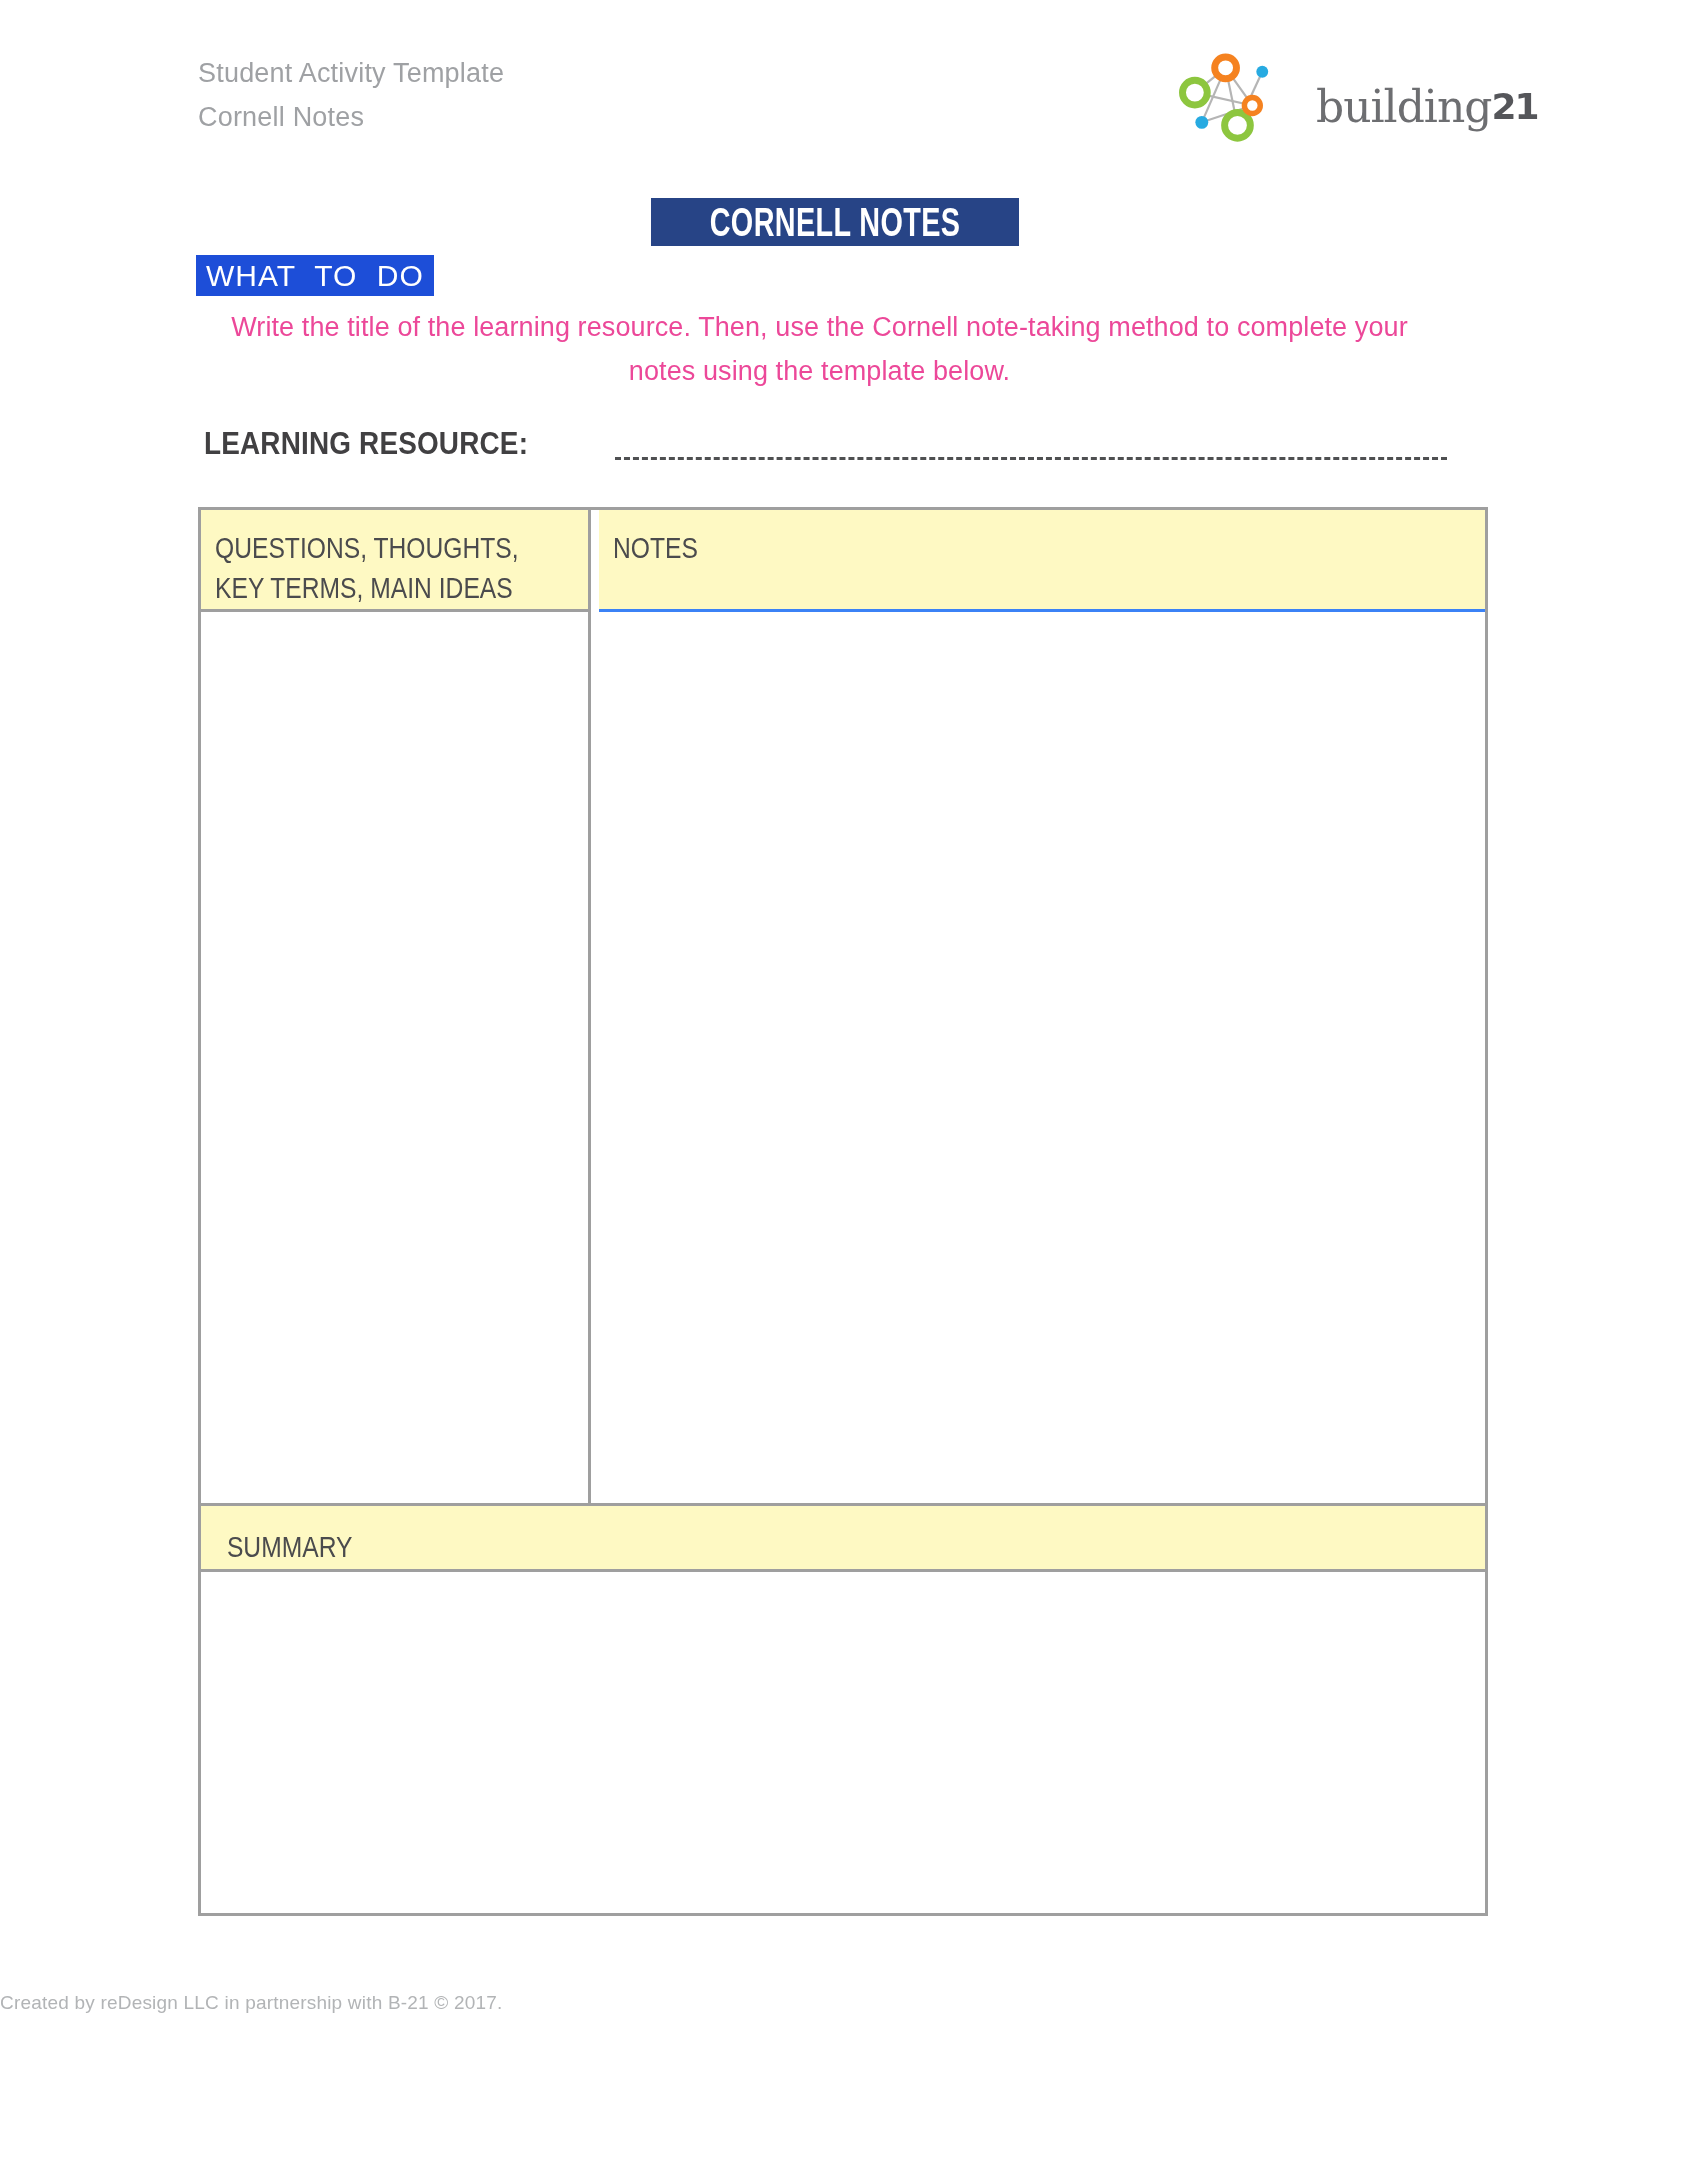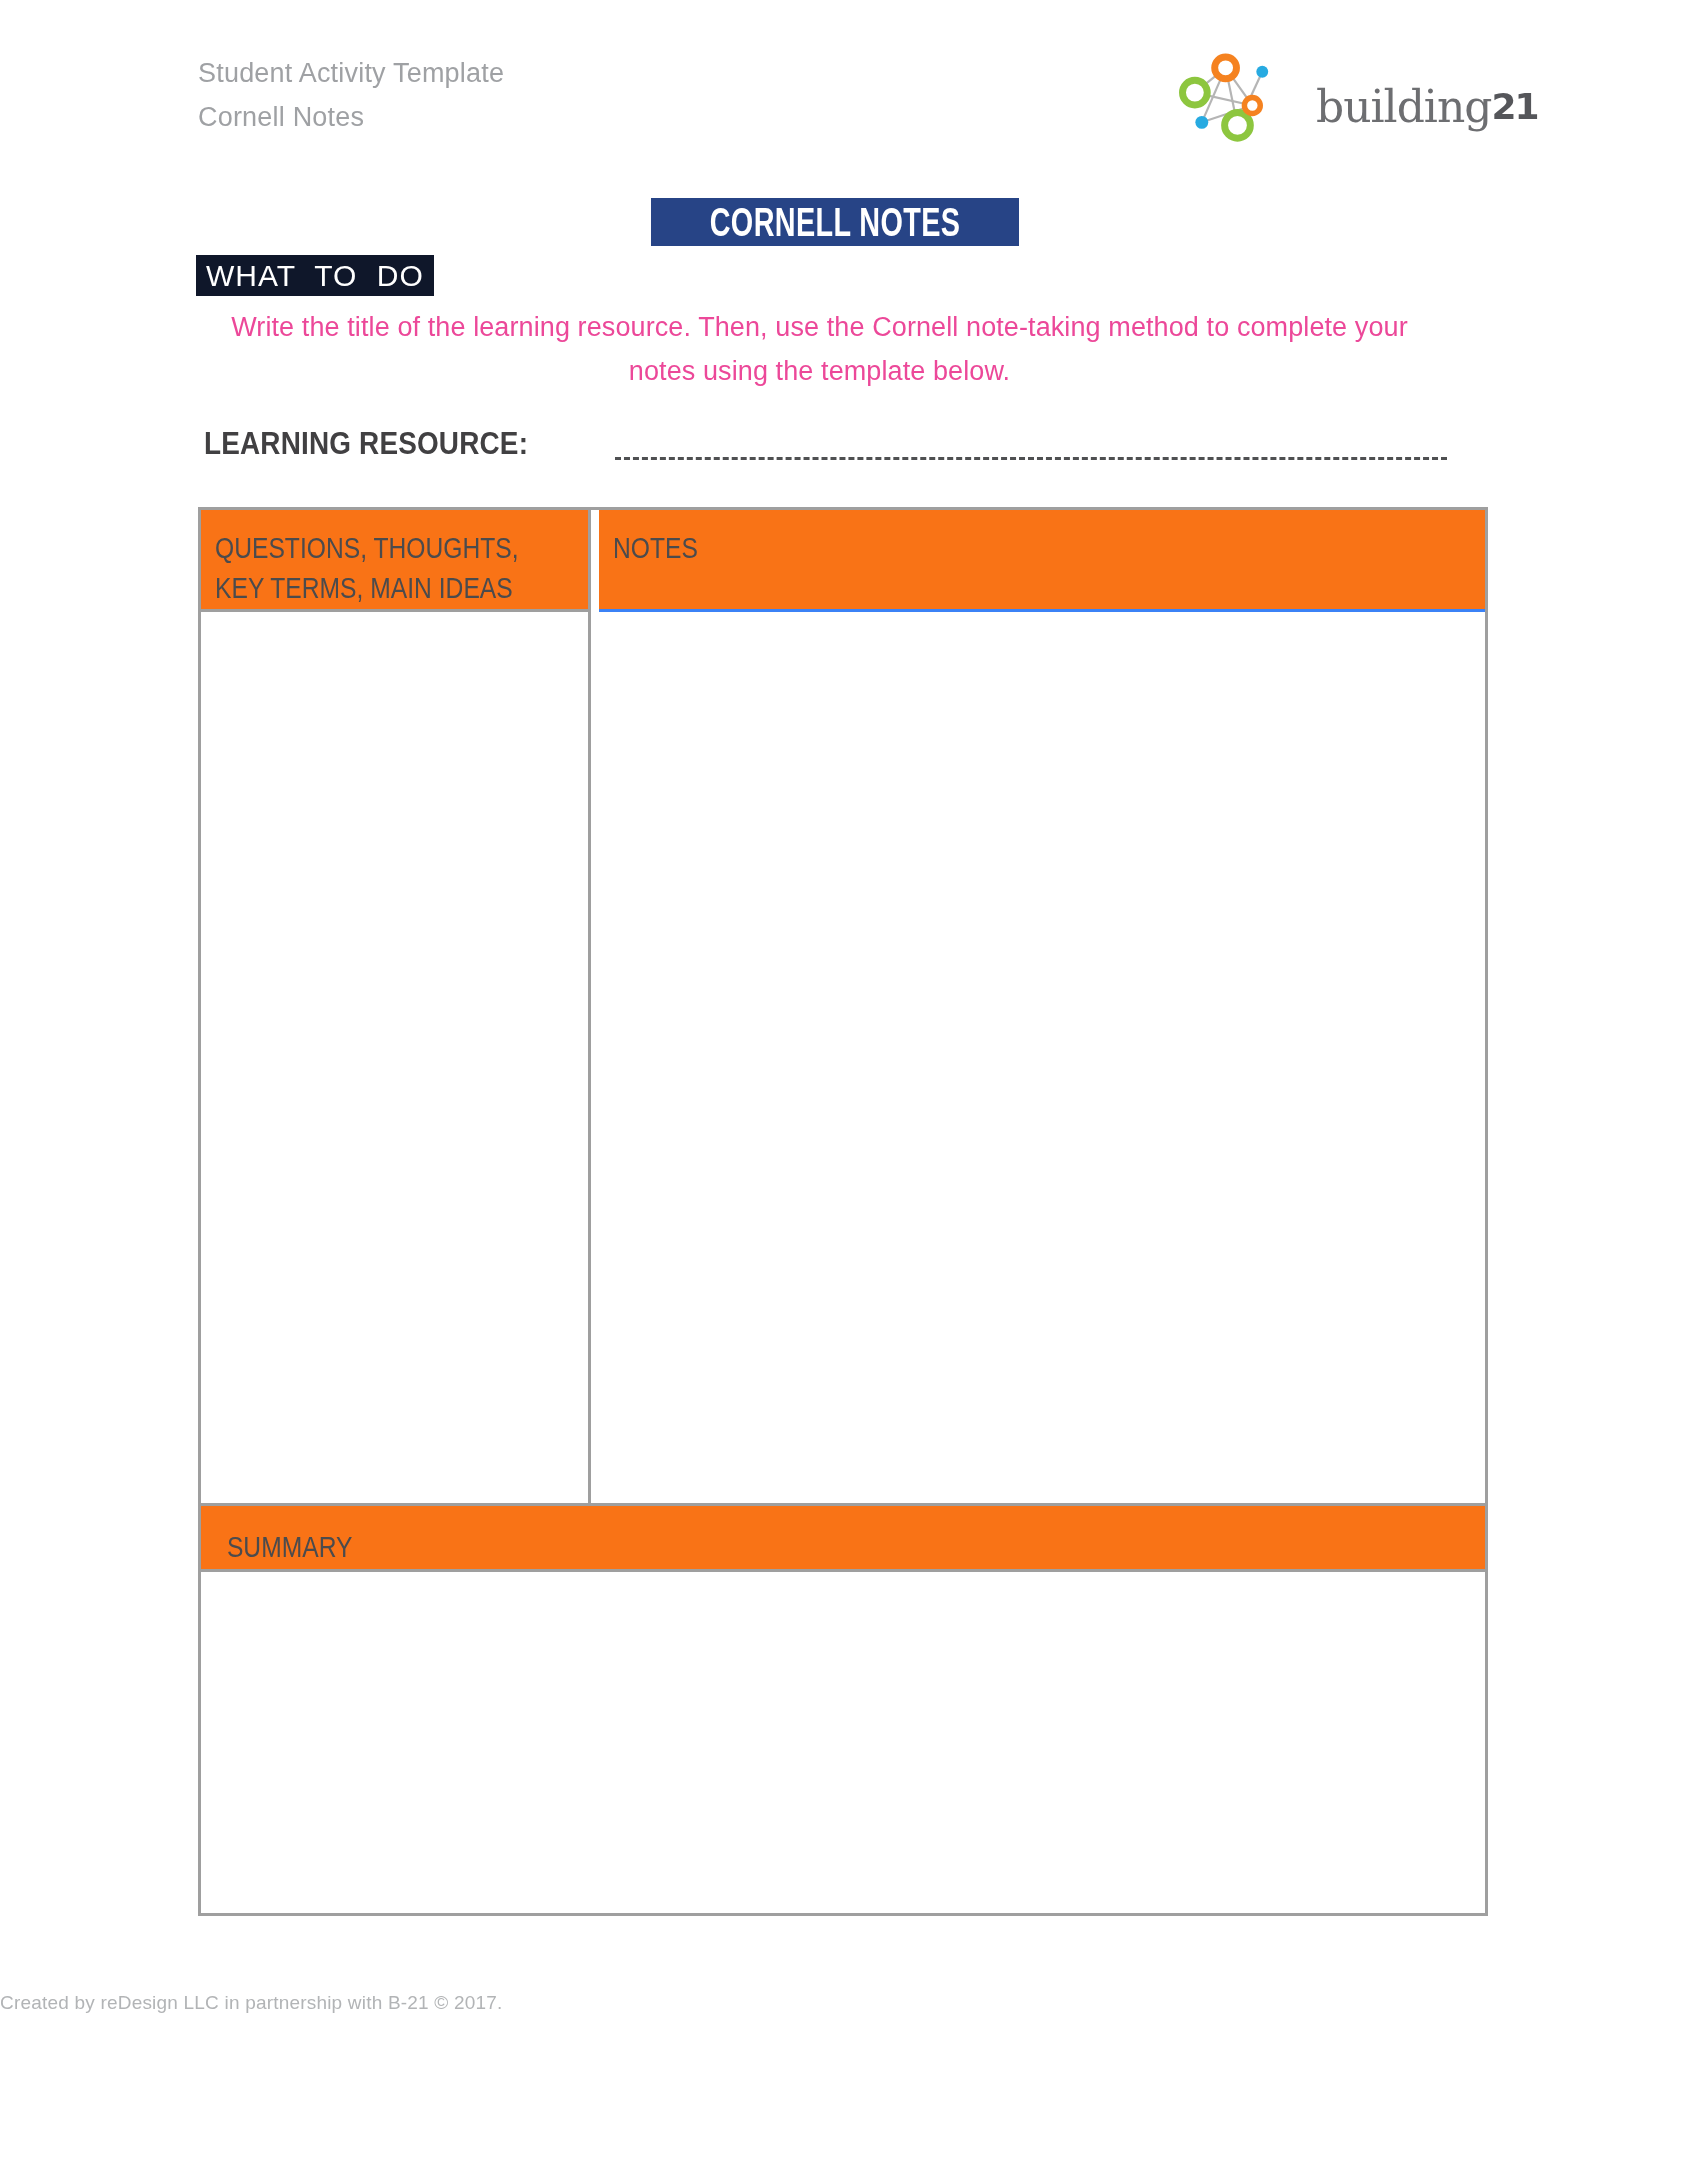--- a/index.html
+++ b/index.html
@@ -71,21 +71,21 @@
     font-size: 40px;
     letter-spacing: 0.5px;
   }
 
   
   .what-to-do {
     position: absolute;
     top: 255px;
     left: 196px;
     height: 41px;
-    background: #0f172a;
+    background: #1d4ed8;
     color: #ffffff;
     display: flex;
     align-items: center;
     padding: 0 10px;
     font-size: 30px;
     letter-spacing: 1px;
     word-spacing: 10px;
     white-space: nowrap;
   }
 
@@ -137,21 +137,21 @@
     width: 1290px;
     height: 1409px;
     border: 3px solid #9f9f9f;
     display: grid;
     grid-template-columns: 390px 1fr;
     grid-template-rows: 102px 891px 69px 1fr;
     background: #ffffff;
   }
   .cell { background: #ffffff; }
   .cell-header {
-    background: #f97316;
+    background: #fef9c3;
     padding: 18px 0 0 14px;
     color: #4b4b4d;
     font-size: 29px;
     line-height: 40px;
   }
   .cond-left {
     display: inline-block;
     transform: scaleX(0.85);
     transform-origin: 0 50%;
     white-space: nowrap;

